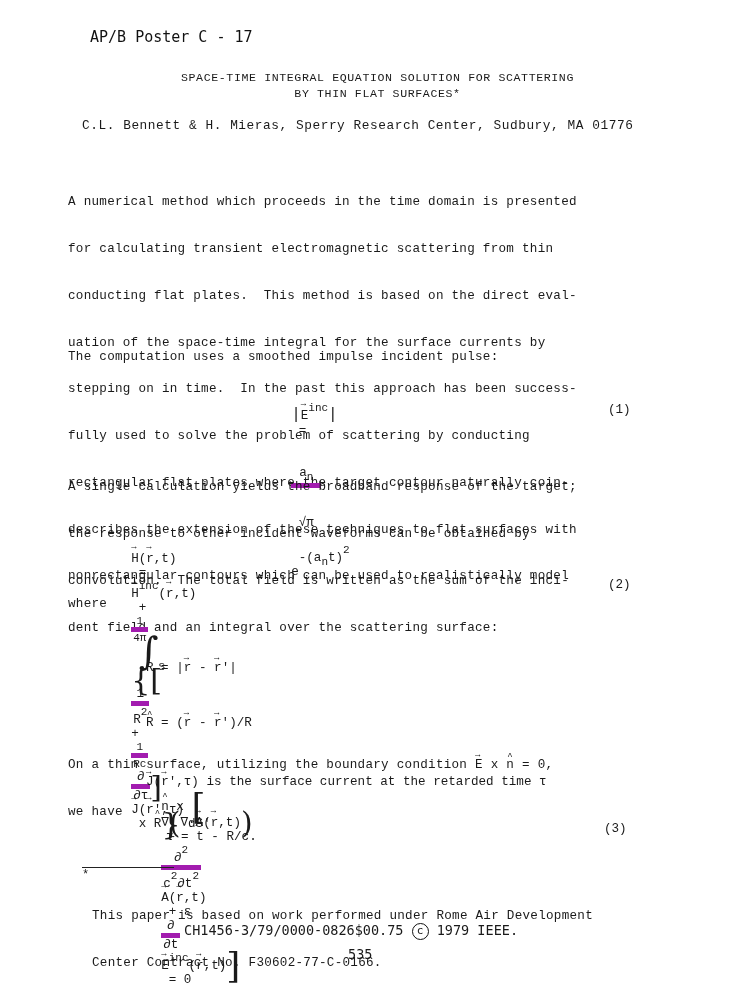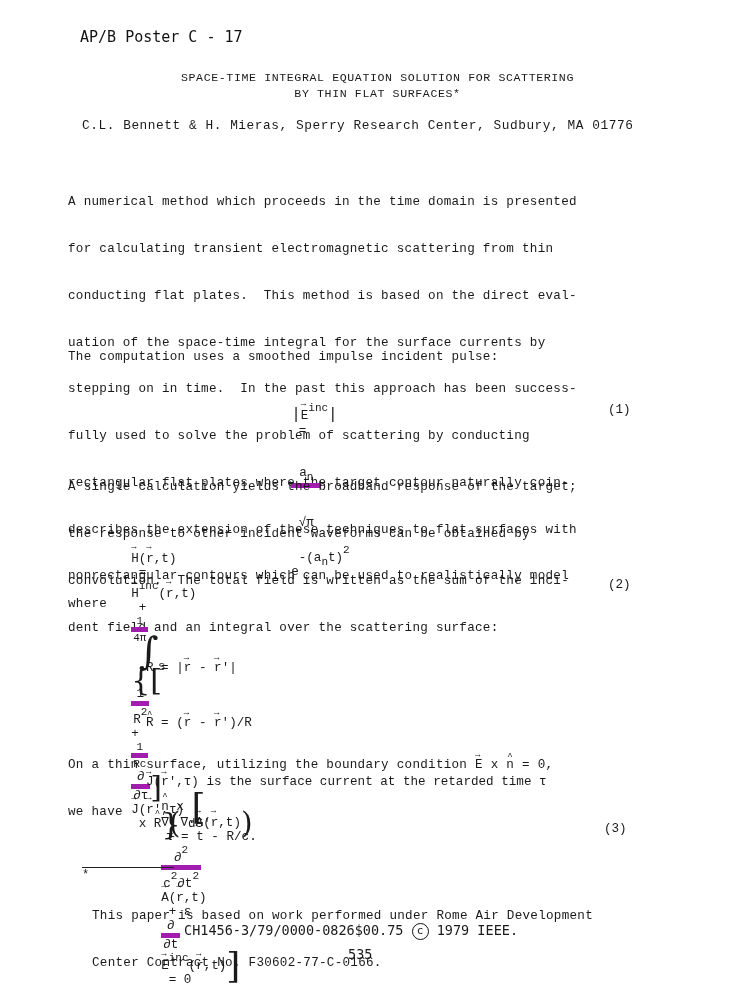--- a/index.html
+++ b/index.html
@@ -23,21 +23,21 @@
   .frac .den { display: block; padding: 0 2px; }
   .sup { font-size: 11px; vertical-align: 8px; }
   .sub { font-size: 11px; vertical-align: -4px; }
   .big { font-size: 30px; font-family: "DejaVu Serif", serif; vertical-align: middle; line-height: 0; }
   .footrule { position: absolute; left: 82px; top: 867px; width: 92px; border-top: 1px solid #222; }
   .foot { font-family: "DejaVu Sans Mono", monospace; font-size: 13.5px; }
 </style>
 </head>
 <body>
 
-<div class="abs hdr" style="left:80px; top:28px;">AP/B Poster C - 17</div>
+<div class="abs hdr" style="left:90px; top:28px;">AP/B Poster C - 17</div>
 
 <div class="abs title" style="top:70px;">SPACE-TIME INTEGRAL EQUATION SOLUTION FOR SCATTERING</div>
 <div class="abs title" style="top:86px;">BY THIN FLAT SURFACES*</div>
 
 <div class="abs mono" style="left:82px; top:118px; font-size:12.8px; letter-spacing:0.55px;">C.L. Bennett &amp; H. Mieras, Sperry Research Center, Sudbury, MA 01776</div>
 
 <div class="abs para" style="top:164px;">
   <div>A numerical method which proceeds in the time domain is presented</div>
   <div>for calculating transient electromagnetic scattering from thin</div>
   <div>conducting flat plates.  This method is based on the direct eval-</div>

